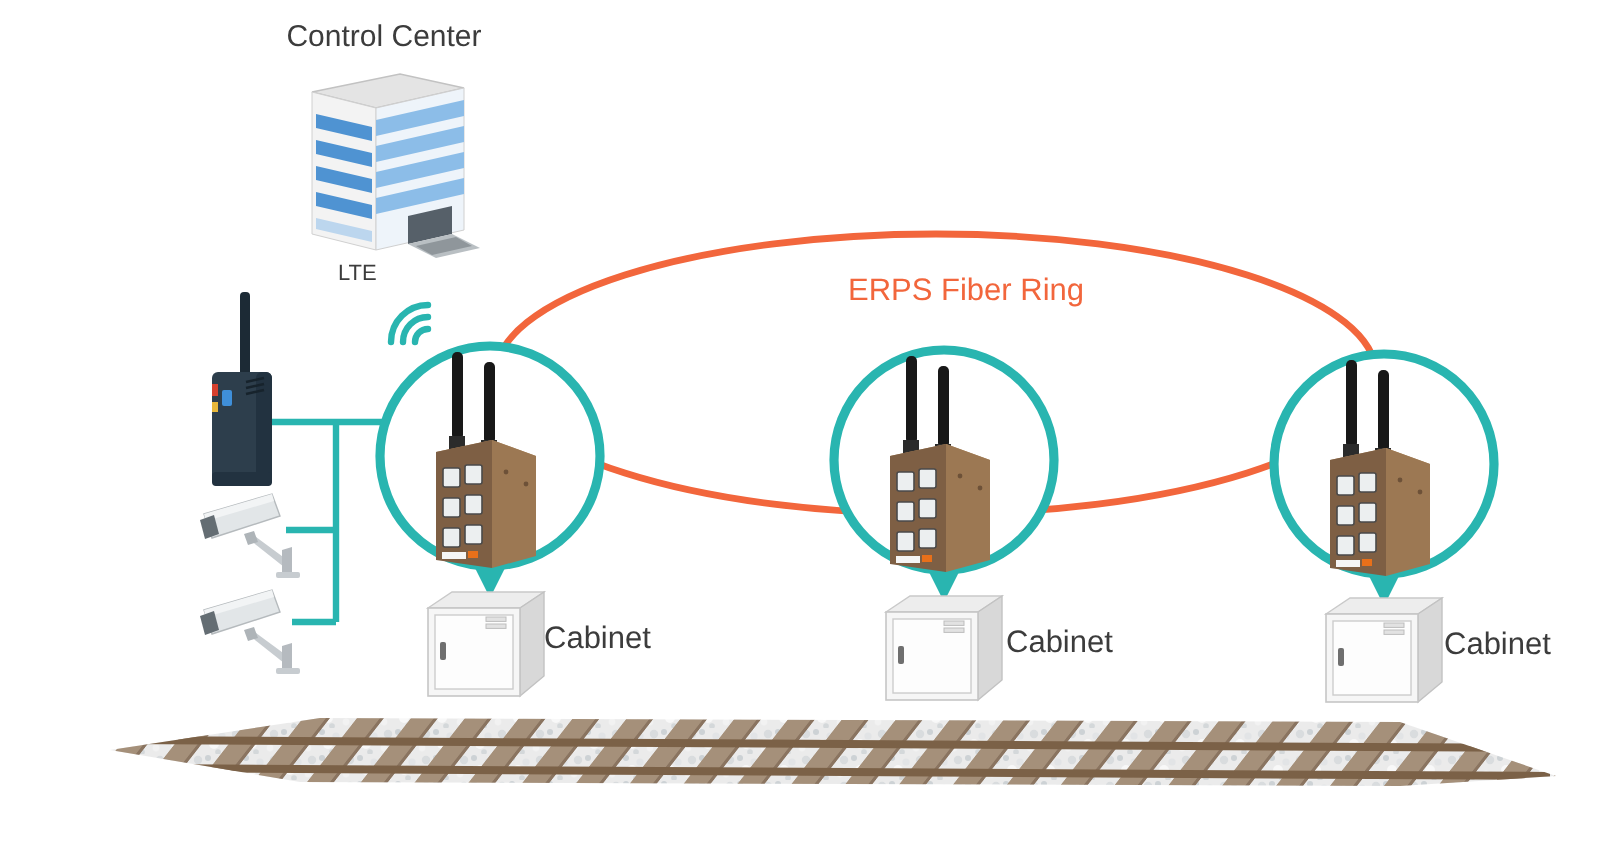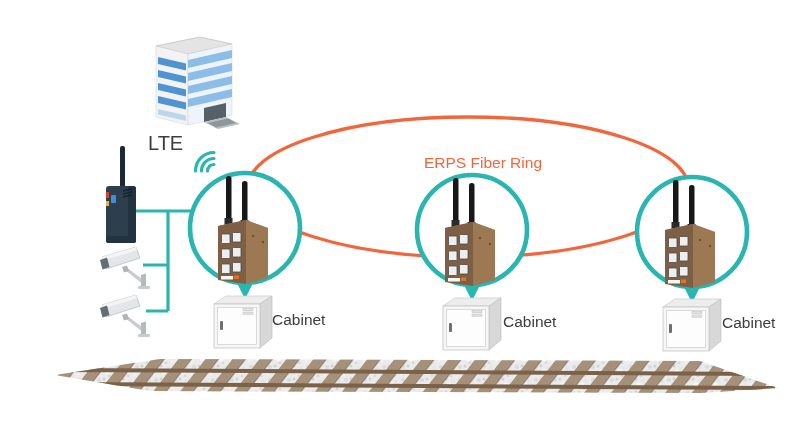--- a/index.html
+++ b/index.html
@@ -5,21 +5,21 @@
   html,body{margin:0;padding:0;background:#fff;}
   .canvas{
     position:relative;width:800px;height:421px;background:#fff;overflow:hidden;
     font-family:"Liberation Sans",sans-serif;
   }
   .scene{position:absolute;left:0;top:0;}
   .label{
     position:absolute;font-size:15px;line-height:1.2;color:var(--text,#3c3c3c);
     white-space:nowrap;
   }
-  .label.orange{color:var(--orange,#f2663c);margin-top:17px;}
+  .label.orange{color:var(--orange,#f2663c);}
   .s-teal{stroke:var(--teal,#29b5b0);}
   .f-teal{fill:var(--teal,#29b5b0);}
   .s-orange{stroke:var(--orange,#f2663c);}
   .node-circle{fill:#ffffff;stroke:var(--teal,#29b5b0);stroke-width:4.6;}
 </style>
 </head>
 <body>
 
 <div class="canvas">
 
@@ -214,22 +214,23 @@
       <polygon points="2,14 14,6 60,6 48,14" fill="#ededed" stroke="#c9c9c9" stroke-width="0.7"></polygon>
       <polygon points="48,14 60,6 60,48 48,58" fill="#d8d8d8" stroke="#c2c2c2" stroke-width="0.7"></polygon>
       <rect x="2" y="14" width="46" height="44" fill="#f6f6f6" stroke="#c6c6c6" stroke-width="0.8"></rect>
       <rect x="5.5" y="17.5" width="39" height="37" fill="#fdfdfd" stroke="#cccccc" stroke-width="0.7"></rect>
       <rect x="8" y="31" width="3" height="9" rx="1" fill="#6f6f6f"></rect>
       <rect x="31" y="18.5" width="10" height="2.2" fill="#e2e2e2" stroke="#bdbdbd" stroke-width="0.5"></rect>
       <rect x="31" y="22" width="10" height="2.2" fill="#e2e2e2" stroke="#bdbdbd" stroke-width="0.5"></rect>
     </g>
   </svg>
 
-
-  <div class="label" style="left:148px;top:131px;font-size:20px;">LTE</div>
+  <div class="label" style="left:137px;top:10px;width:110px;text-align:center;">Control Center</div>
+
+  <div class="label" style="left:169px;top:131px;font-size:11px;">LTE</div>
 
 
   <div class="label orange" style="left:408px;top:137px;width:150px;text-align:center;font-size:15.5px;">ERPS Fiber Ring</div>
 
   <div class="label" style="left:272px;top:311px;font-size:15.5px;">Cabinet</div>
 
   <div class="label" style="left:503px;top:313px;font-size:15.5px;">Cabinet</div>
 
   <div class="label" style="left:722px;top:314px;font-size:15.5px;">Cabinet</div>
 

